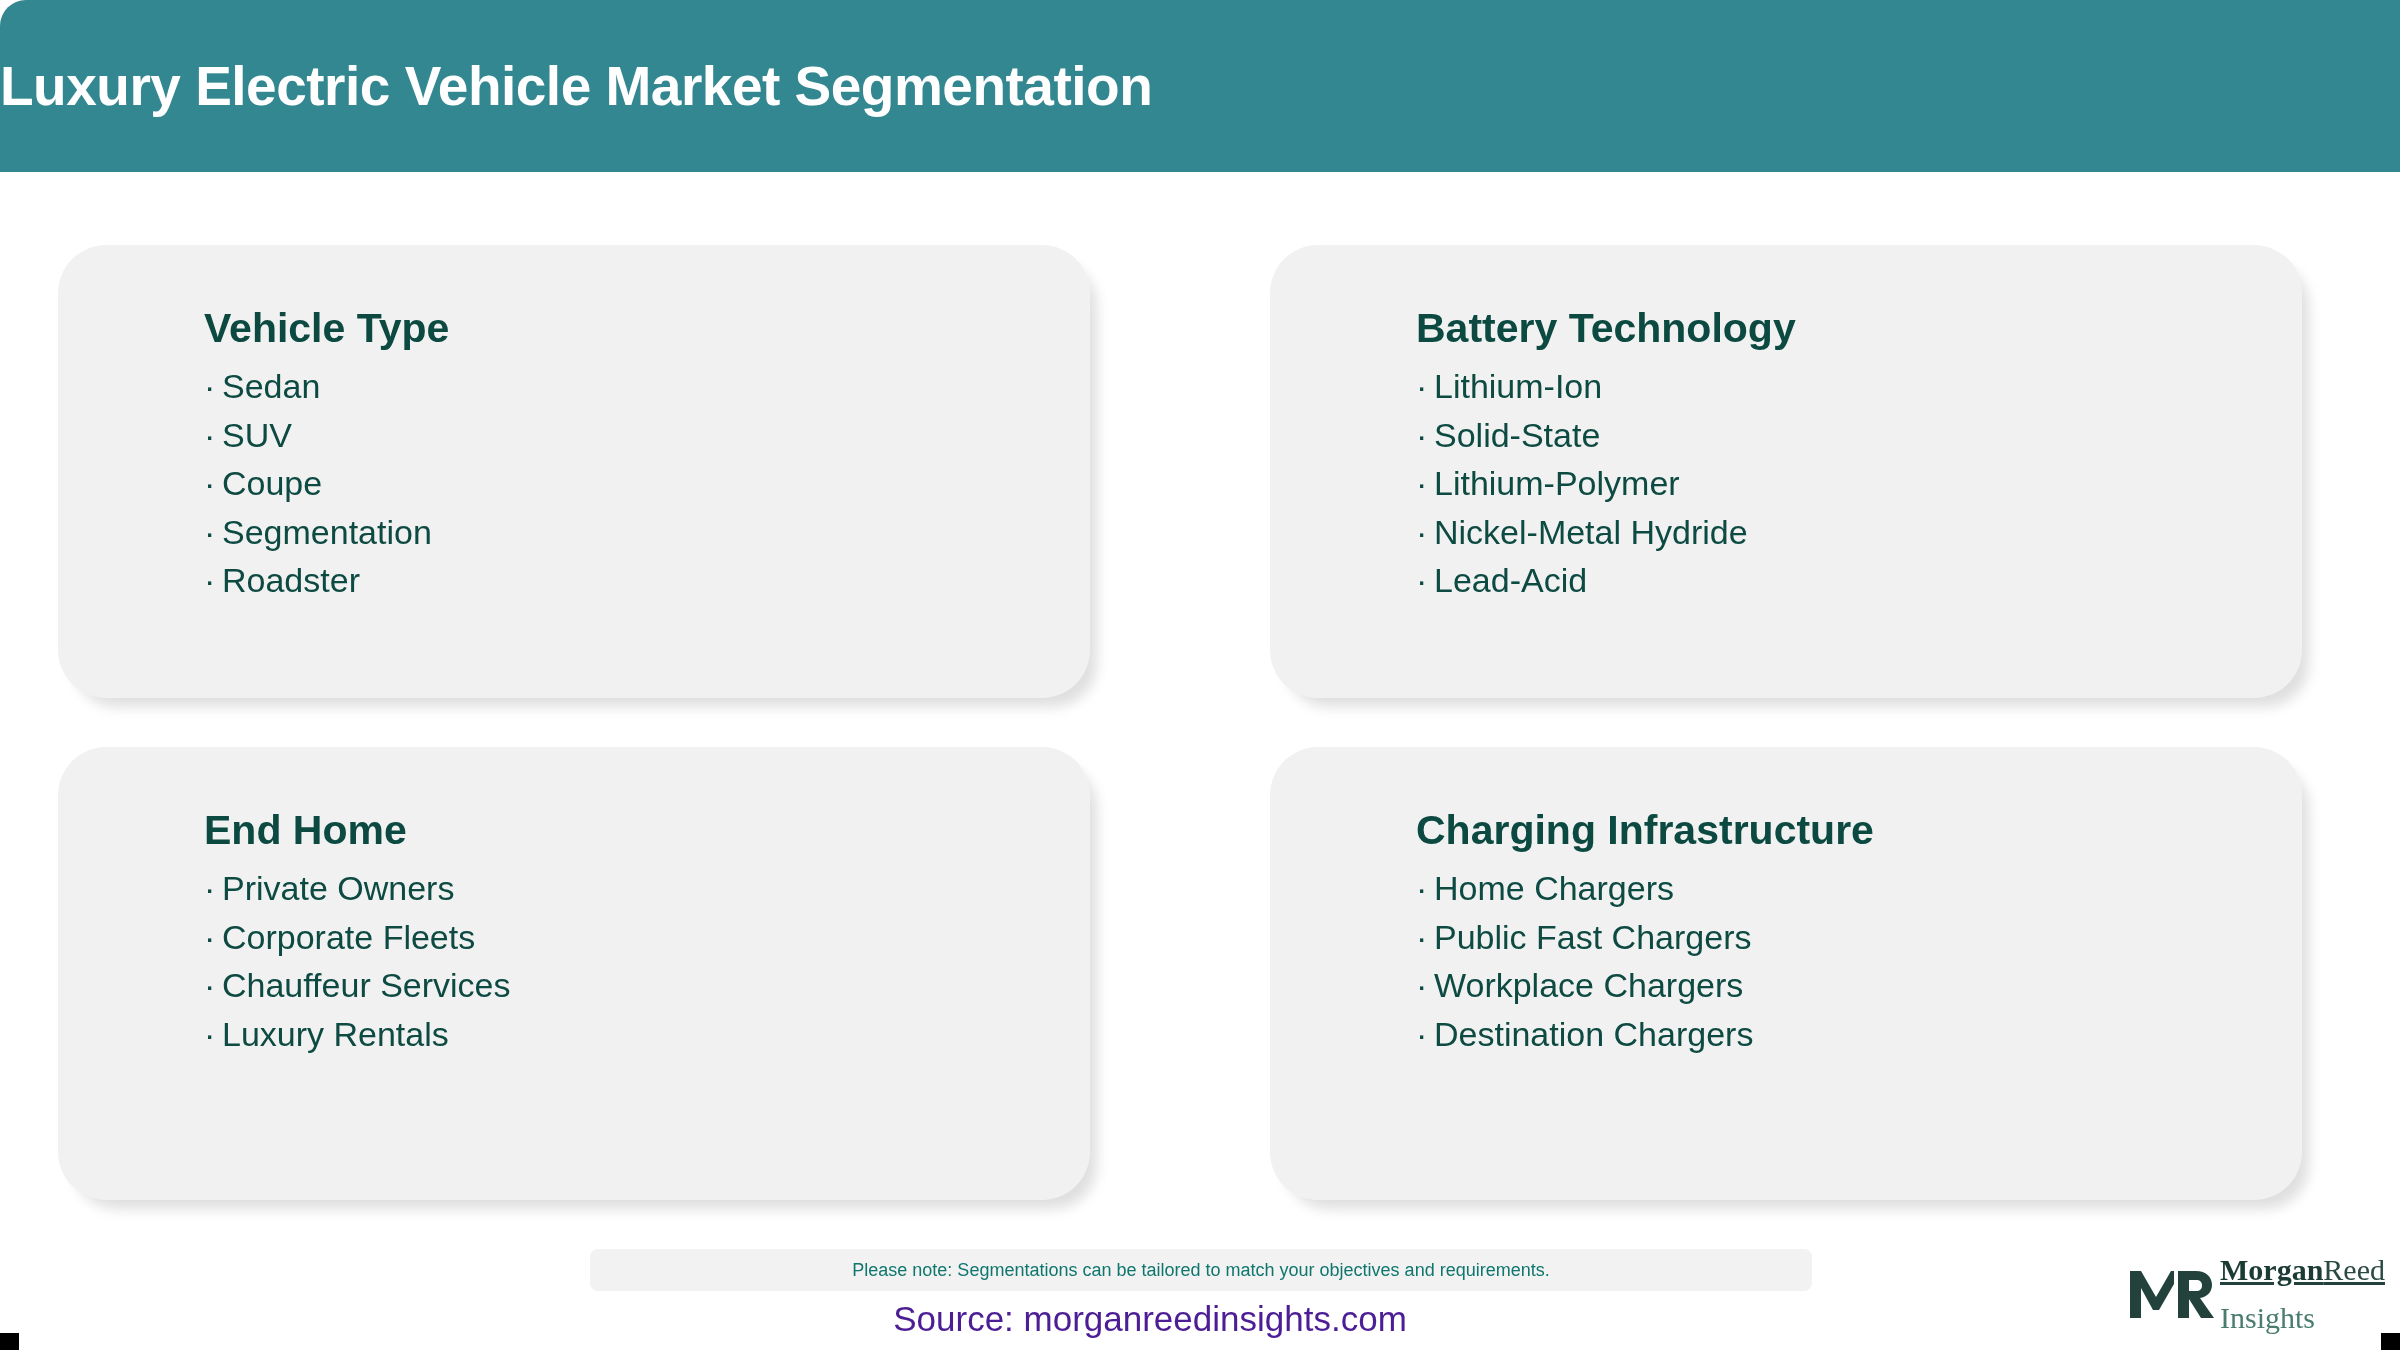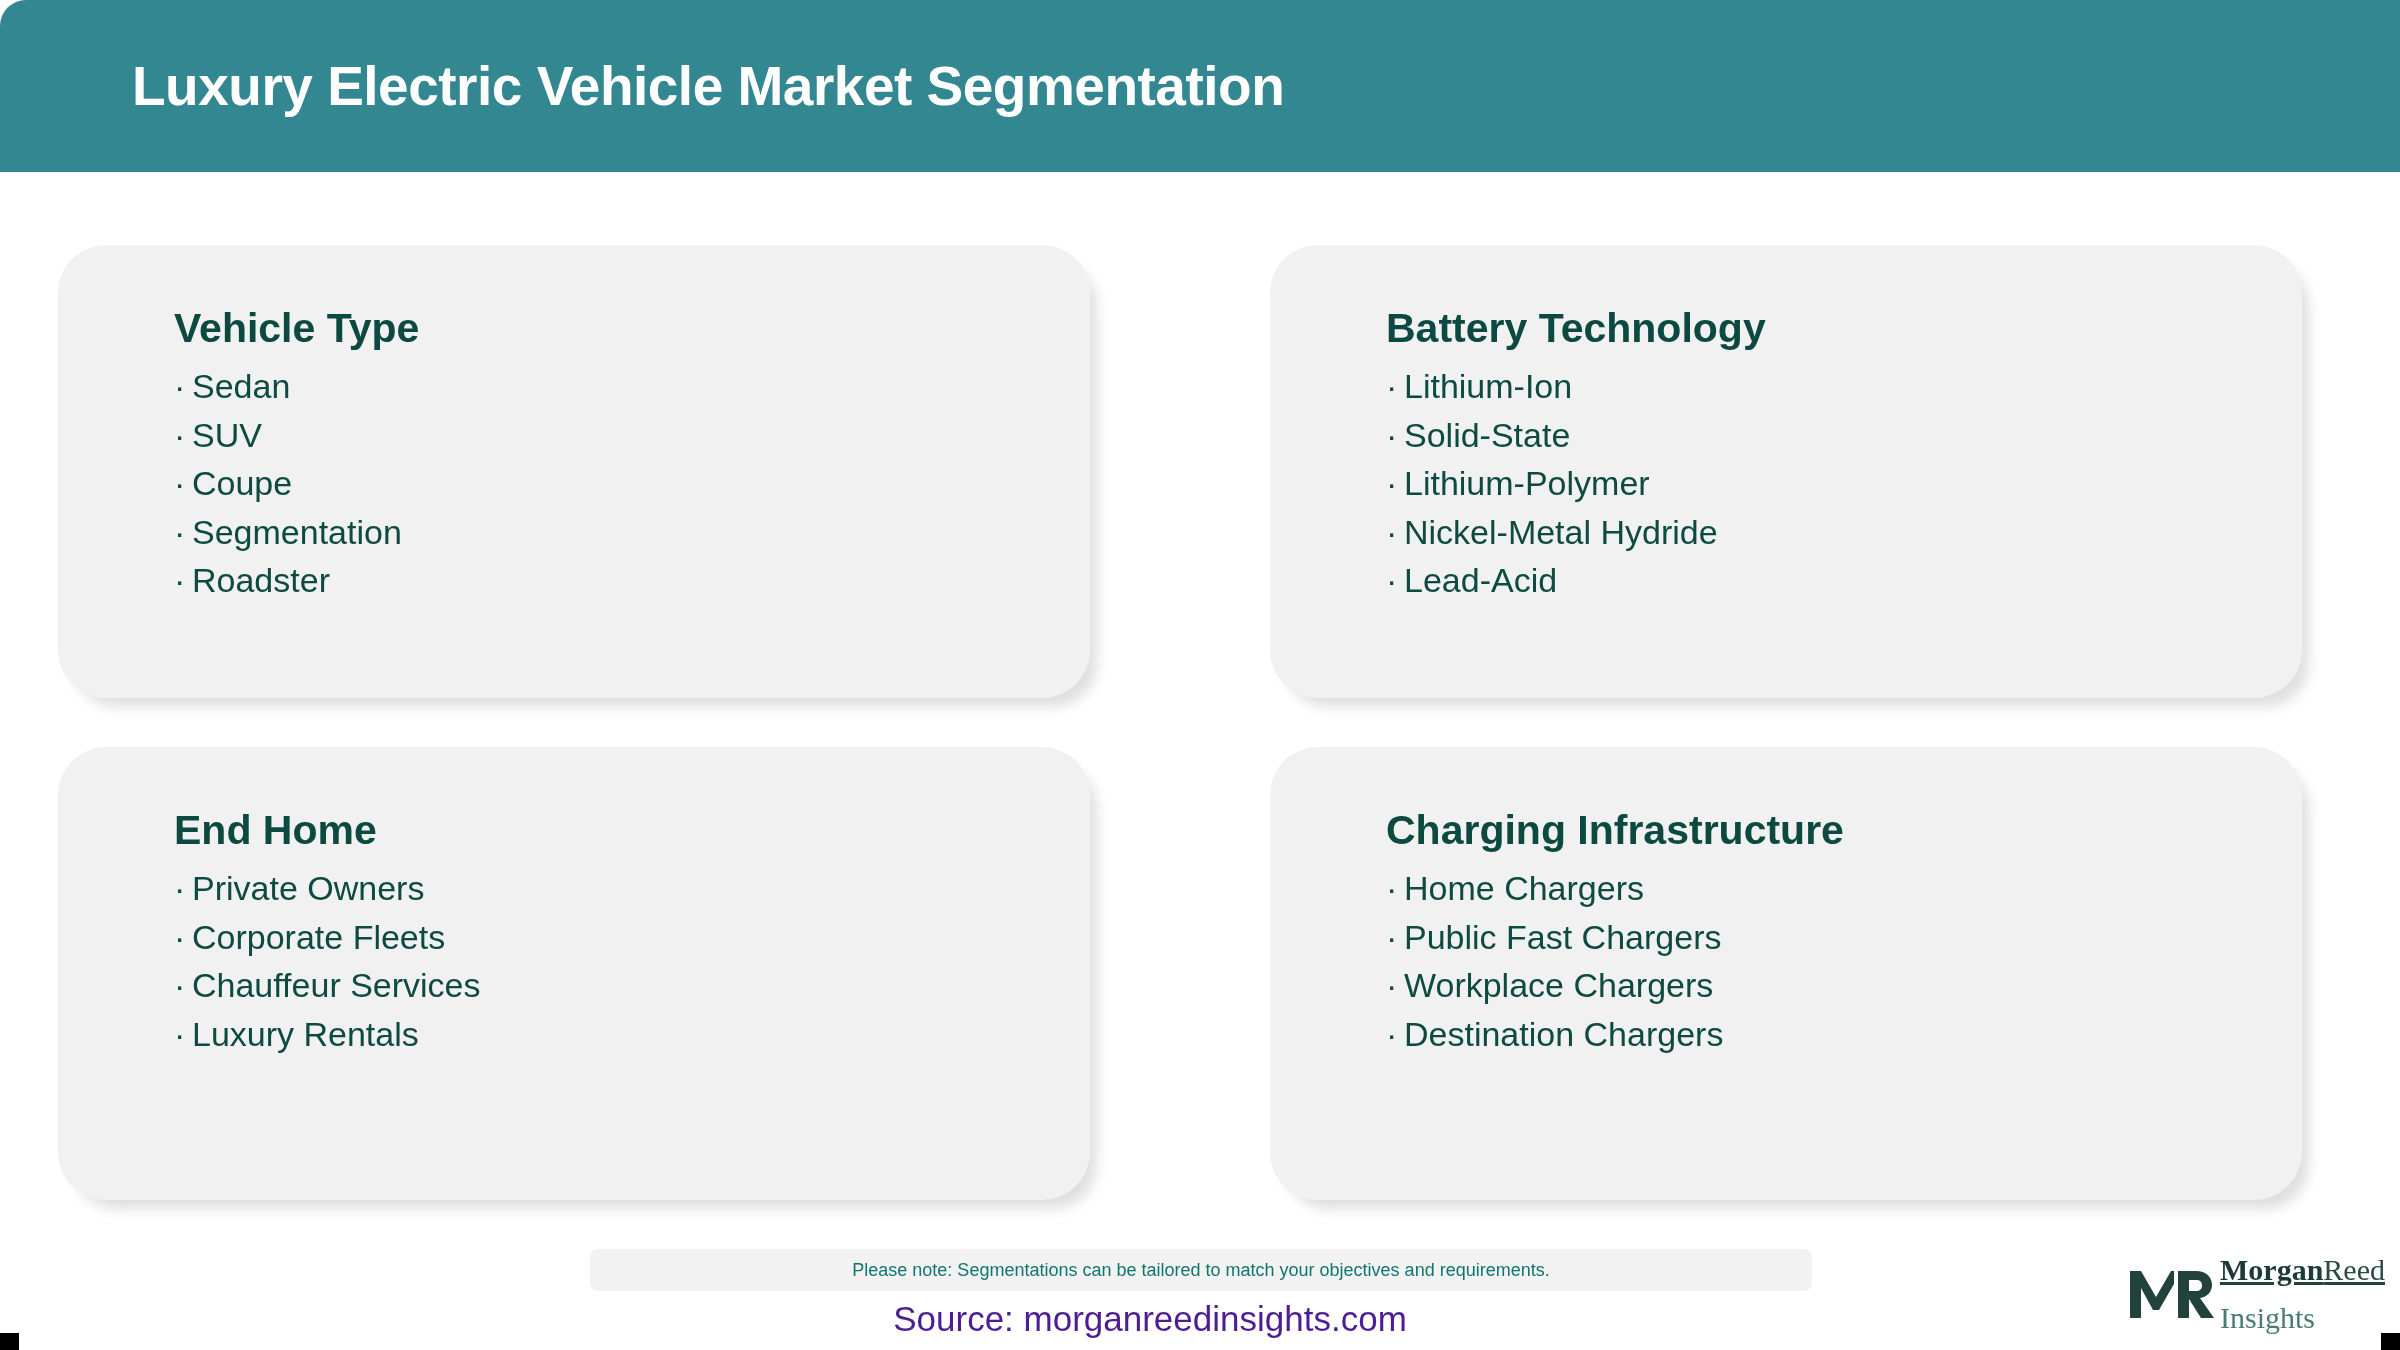--- a/index.html
+++ b/index.html
@@ -28,21 +28,20 @@
     border-top-left-radius: 26px;
     display: flex;
     align-items: center;
   }
 
   #page-title {
     color: #ffffff;
     font-size: 55px;
     font-weight: bold;
     letter-spacing: -0.5px;
-    margin-left: 132px;
     white-space: nowrap;
   }
 
   
   #cards-grid {
     position: absolute;
     left: 58px;
     top: 245px;
     width: 2284px;
     height: 955px;
@@ -58,20 +57,21 @@
     border-radius: 48px;
     box-shadow: 11px 13px 13px -4px rgba(0,0,0,0.13);
     padding: 62px 0 0 0;
     position: relative;
     overflow: hidden;
   }
 
   .seg-card-inner {
     padding-left: 116px;
     padding-right: 40px;
+    margin-left: 30px;
   }
 
   .seg-title {
     color: #0C4A41;
     font-size: 41px;
     font-weight: bold;
     line-height: 1.05;
     margin-bottom: 12px;
     white-space: nowrap;
   }

